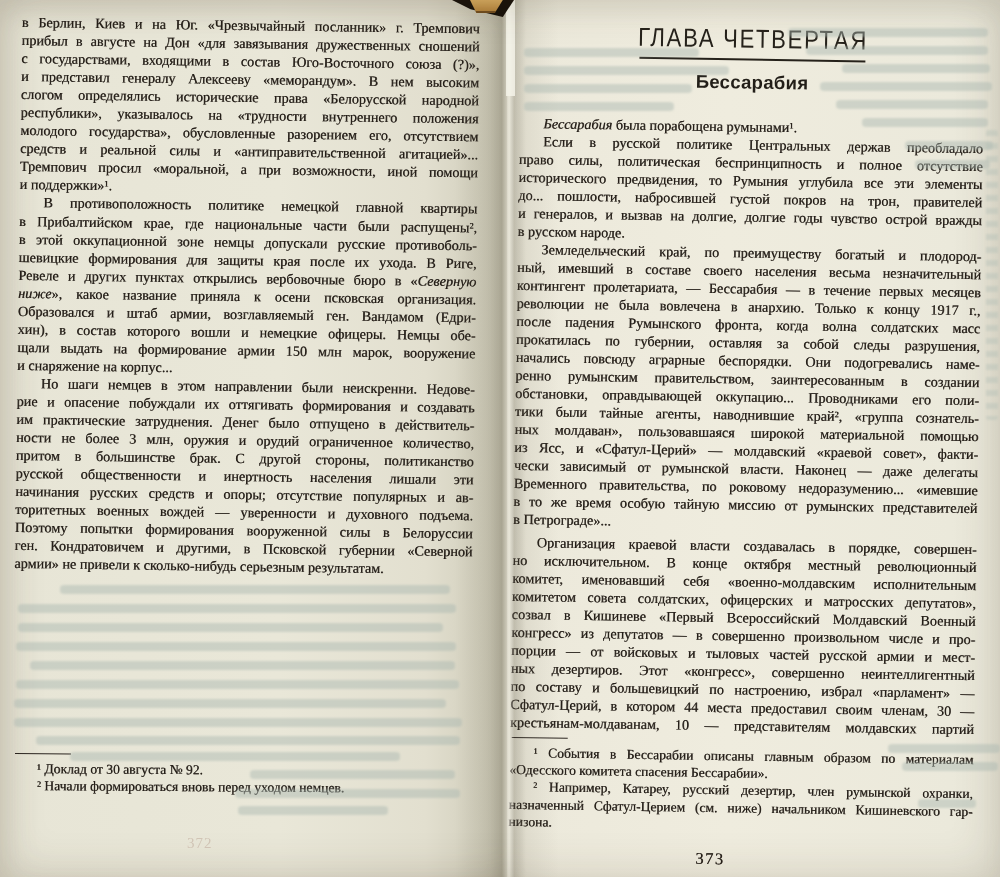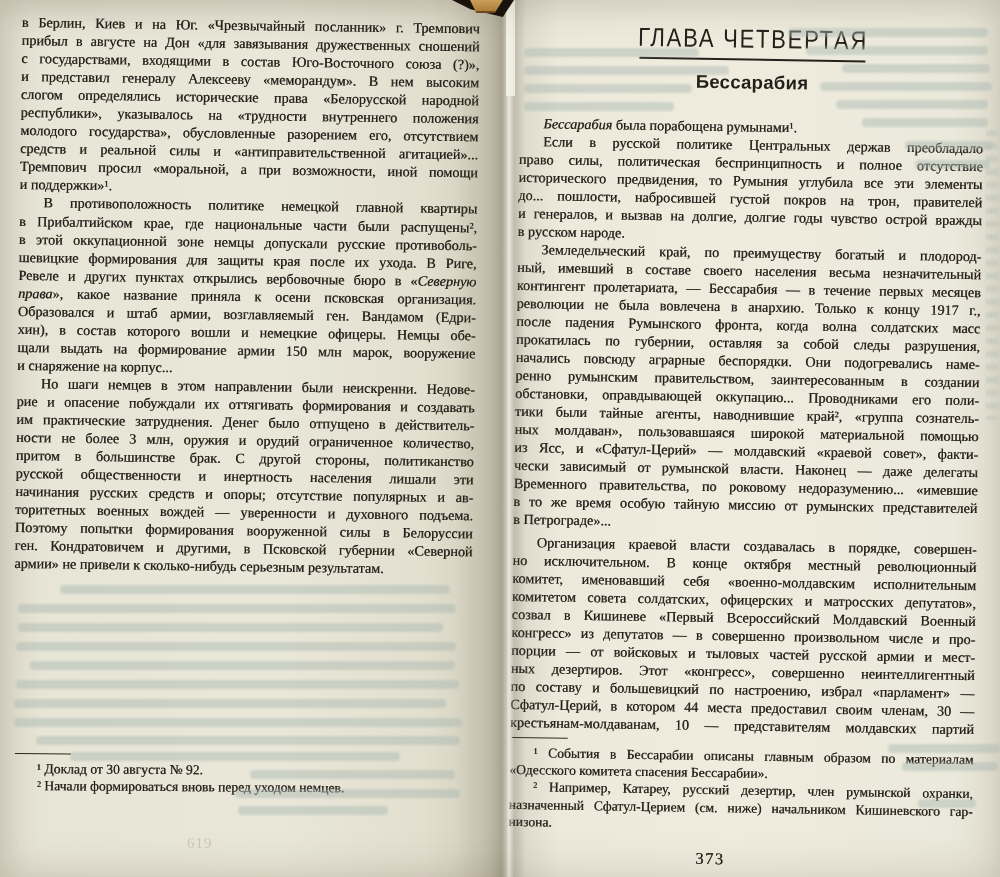--- a/index.html
+++ b/index.html
@@ -80,21 +80,21 @@
         <div class="line">средств и реальной силы и «антиправительственной агитацией»...</div>
         <div class="line">Тремпович просил «моральной, а при возможности, иной помощи</div>
         <div class="line last">и поддержки»¹.</div>
       </div>
       <div class="para">
         <div class="line first">В противоположность политике немецкой главной квартиры</div>
         <div class="line">в Прибалтийском крае, где национальные части были распущены²,</div>
         <div class="line">в этой оккупационной зоне немцы допускали русские противоболь-</div>
         <div class="line">шевицкие формирования для защиты края после их ухода. В Риге,</div>
         <div class="line">Ревеле и других пунктах открылись вербовочные бюро в «<i>Северную</i></div>
-        <div class="line"><i>права</i>», какое название приняла к осени псковская организация.</div>
+        <div class="line"><i>ниже</i>», какое название приняла к осени псковская организация.</div>
         <div class="line">Образовался и штаб армии, возглавляемый ген. Вандамом (Едри-</div>
         <div class="line">хин), в состав которого вошли и немецкие офицеры. Немцы обе-</div>
         <div class="line">щали выдать на формирование армии 150 млн марок, вооружение</div>
         <div class="line last">и снаряжение на корпус...</div>
       </div>
       <div class="para">
         <div class="line first">Но шаги немцев в этом направлении были неискренни. Недове-</div>
         <div class="line">рие и опасение побуждали их оттягивать формирования и создавать</div>
         <div class="line">им практические затруднения. Денег было отпущено в действитель-</div>
         <div class="line">ности не более 3 млн, оружия и орудий ограниченное количество,</div>
@@ -113,21 +113,21 @@
     <div class="footnotes">
         <div class="para">
           <div class="line first last">¹ Доклад от 30 августа № 92.</div>
         </div>
         <div class="para">
           <div class="line first last">² Начали формироваться вновь перед уходом немцев.</div>
         </div>
       </div>
   </div>
 
-  <div class="pagenum-faint">619</div>
+  <div class="pagenum-faint">372</div>
 
   <div class="text-block tb-right">
     <div class="chapter-title">
       <span>ГЛАВА ЧЕТВЕРТАЯ</span>
     </div>
     <div class="title-rule"></div>
     <div class="section-title">Бессарабия</div>
     <div class="body-start">
         <div class="para">
           <div class="line first last"><i>Бессарабия</i> была порабощена румынами¹.</div>

